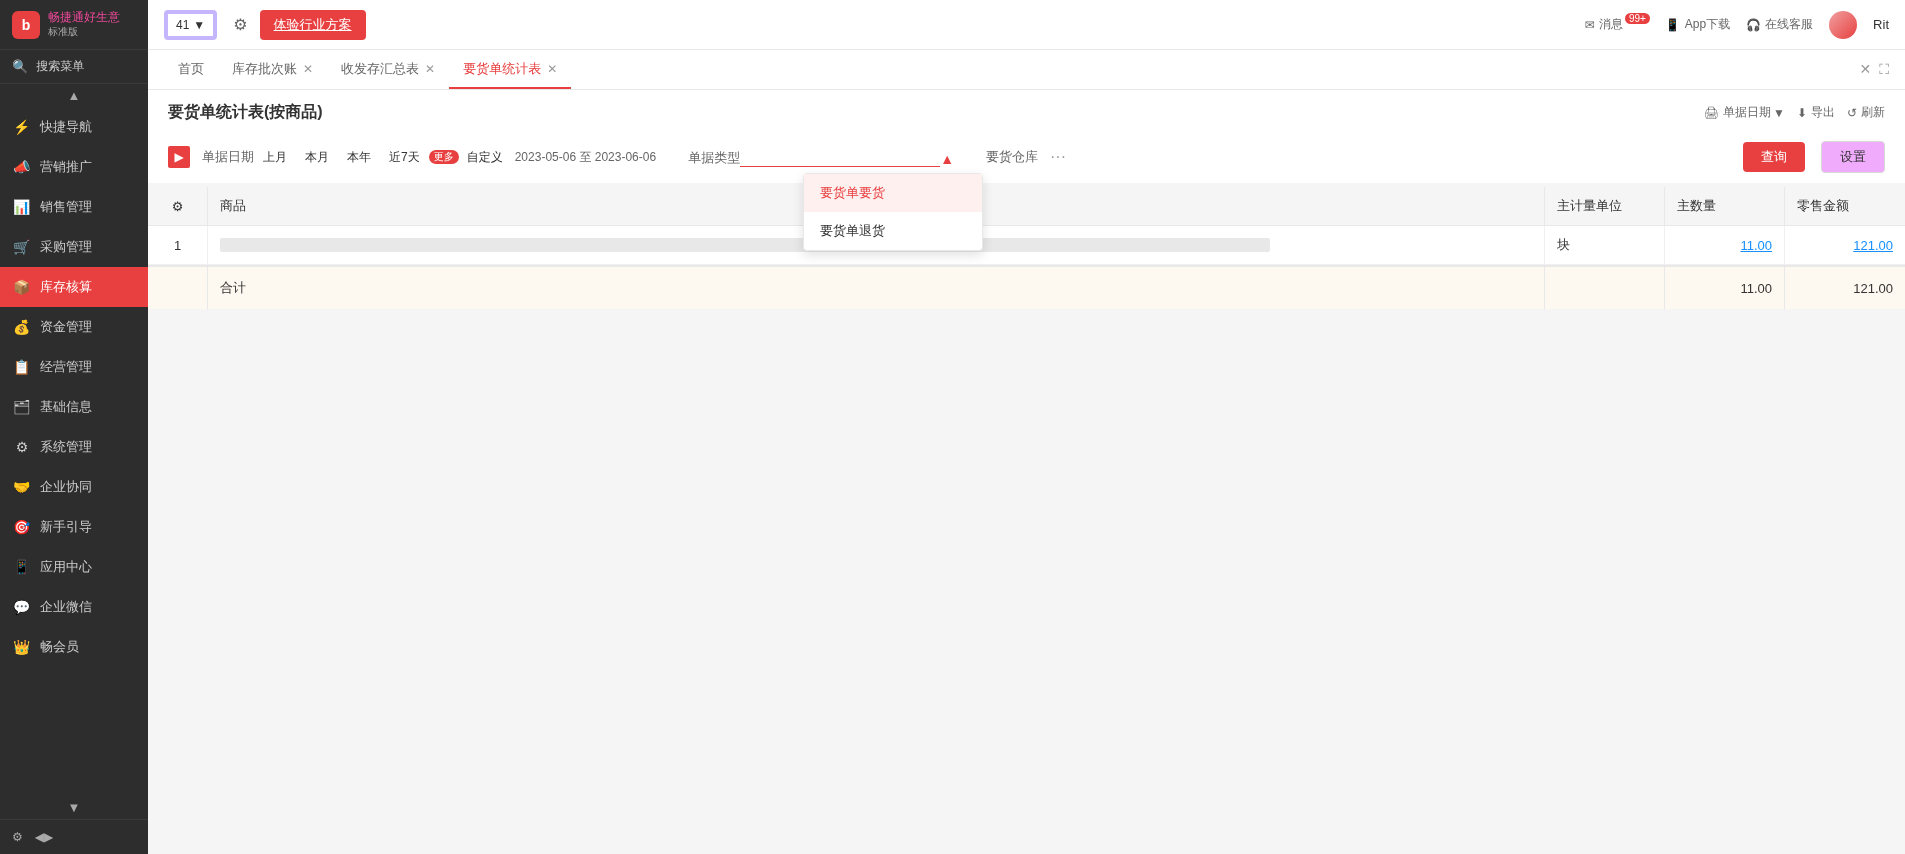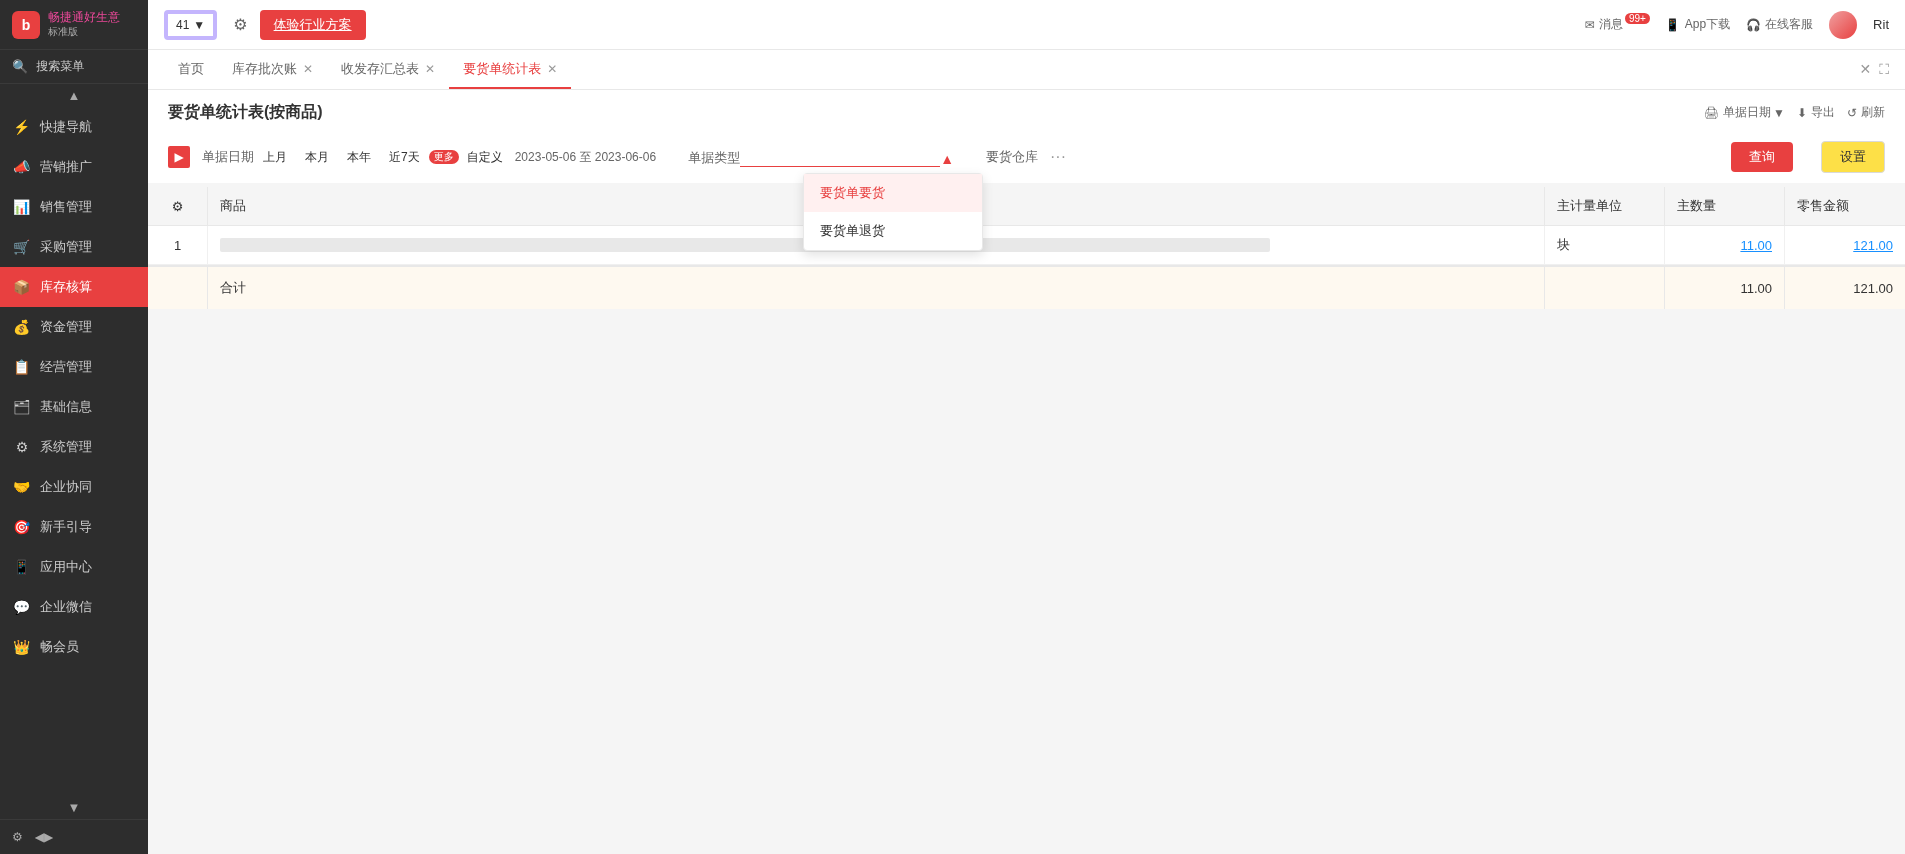--- a/index.html
+++ b/index.html
@@ -235,28 +235,28 @@
       margin-left: auto;
       background: #e84040;
       color: white;
       border: none;
       border-radius: 4px;
       padding: 6px 18px;
       font-size: 13px;
       cursor: pointer;
     }
     .filter-settings-btn {
-      background: #fde047;
+      background: #f0abfc;
       color: #333;
       border: 1px solid #d9d9d9;
       border-radius: 4px;
       padding: 6px 18px;
       font-size: 13px;
       cursor: pointer;
-      margin-left: 16px;
+      margin-left: 4px;
     }
 
     
     .dropdown-overlay {
       position: absolute;
       top: 42px;
       left: 655px;
       background: white;
       border: 1px solid #e8e8e8;
       border-radius: 4px;

